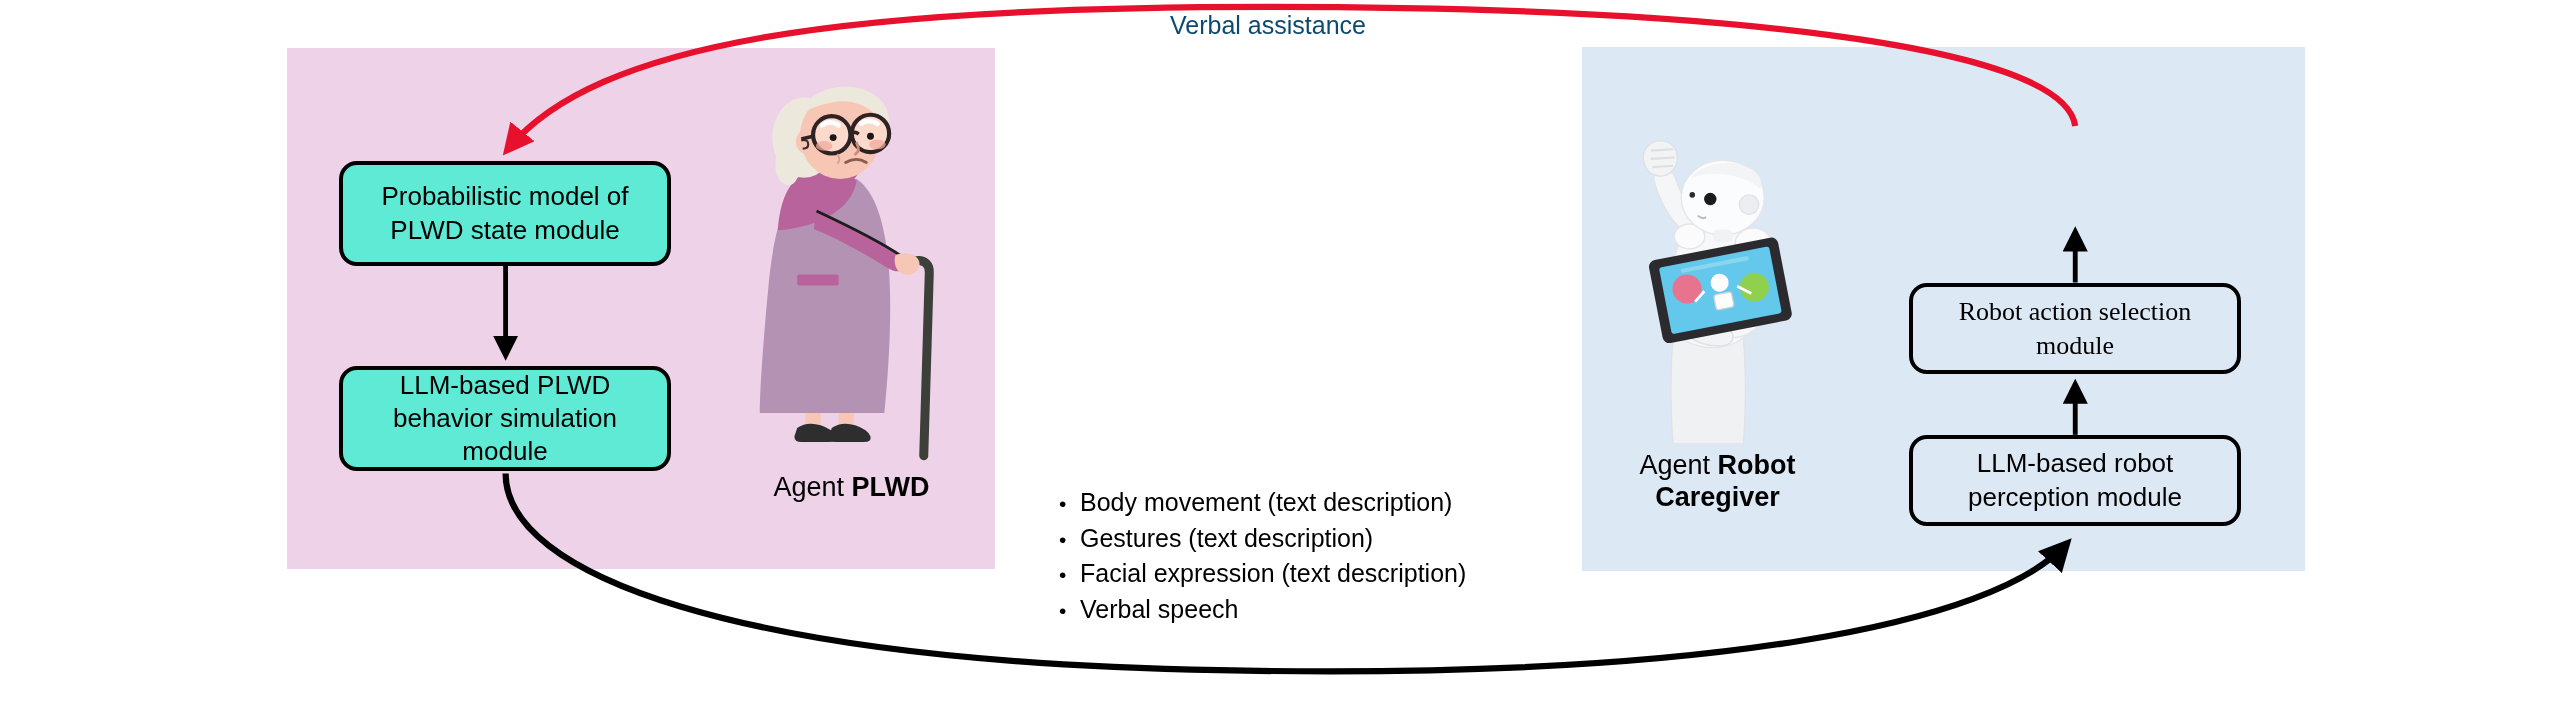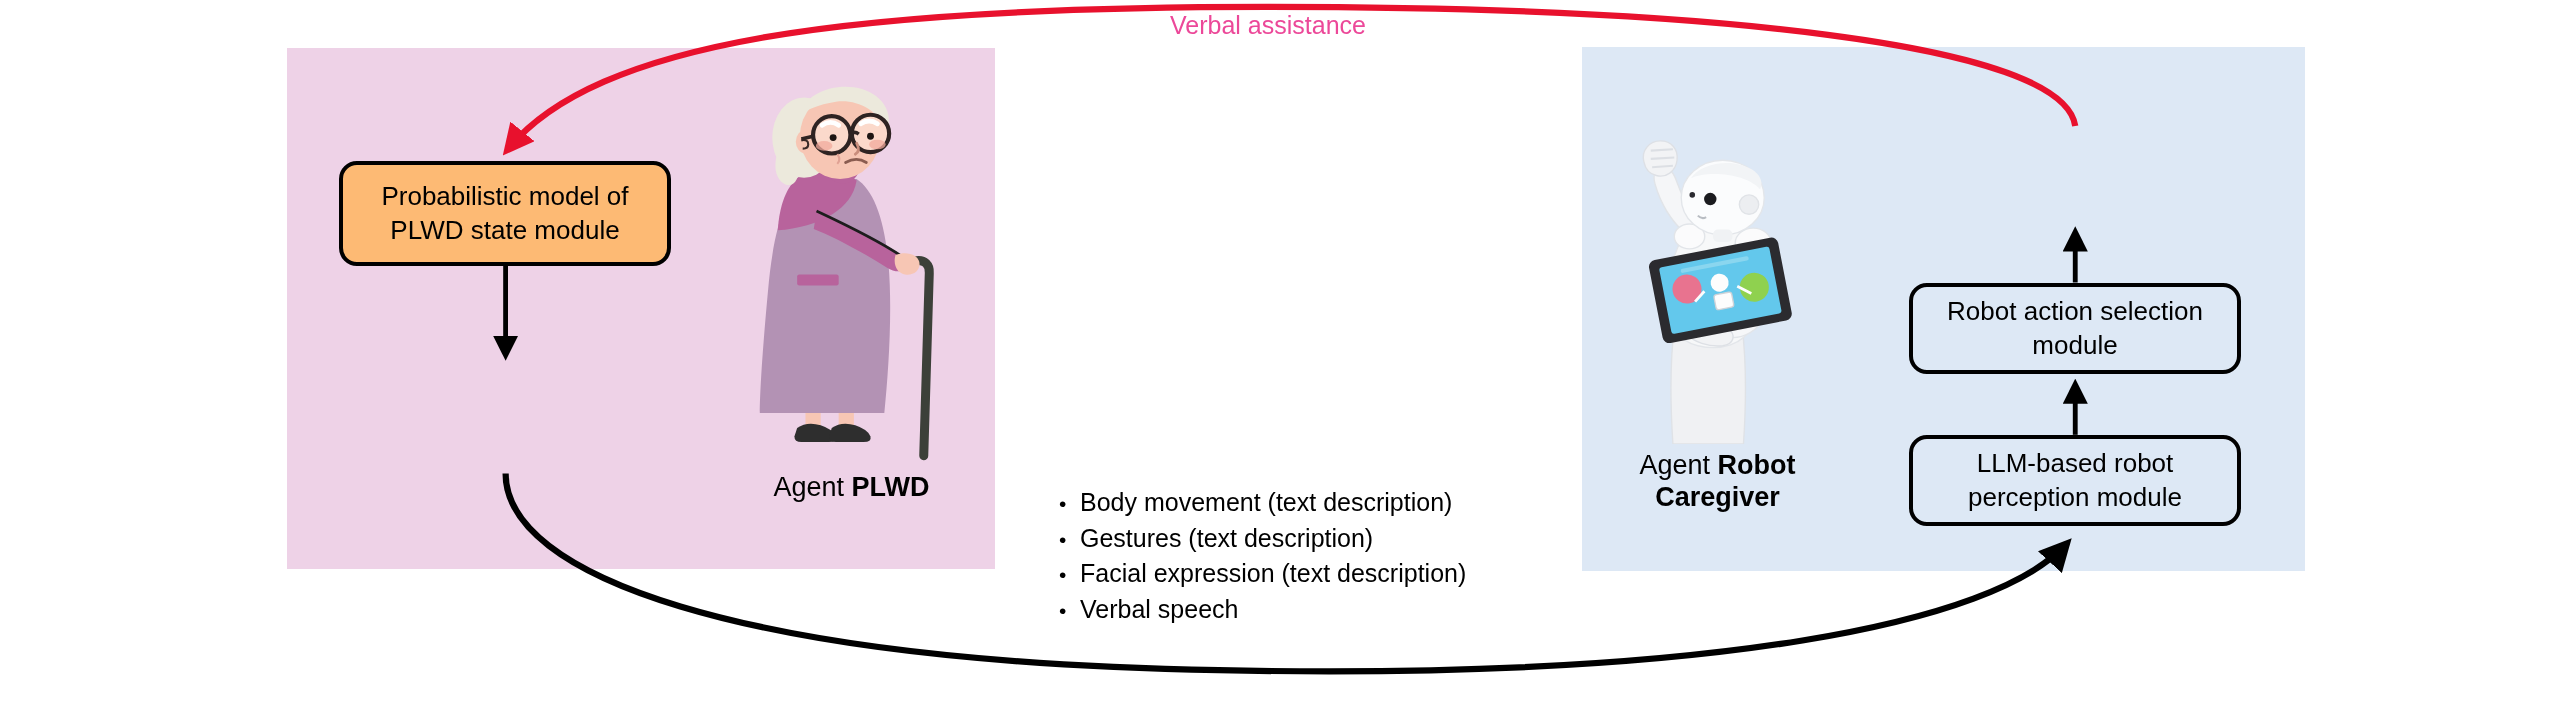--- a/index.html
+++ b/index.html
@@ -49,49 +49,49 @@
     display: flex;
     align-items: center;
     justify-content: center;
     text-align: center;
     color: #000000;
     font-size: 26px;
     line-height: 1.28;
     padding: 4.2px 9.7px;
     z-index: 6;
   }
-  .module-box.pink { background: #fdba74; }
+  .module-box.pink { background: #5eead4; }
   .module-box.blue { background: #dde8f5; }
 
   #box-prob      { left: 339px;  top: 161px; width: 332px;  height: 105px; }
   #box-llm-plwd  { left: 339px;  top: 366px; width: 332px;  height: 105px; }
 
   #box-exec      { left: 1909px; top: 130px; width: 332px;  height: 91px; }
-  #box-action    { left: 1909px; top: 283px; width: 332px;  height: 91px; }
+  #box-action    { left: 1909px; top: 283px; width: 332px;  height: 91px; font-family: Liberation Serif, serif; }
   #box-percept   { left: 1909px; top: 435px; width: 332px;  height: 91px; }
 
   
   .agent-label {
     position: absolute;
     font-size: 27px;
     color: #000000;
     text-align: center;
     line-height: 1.18;
     z-index: 7;
   }
   #label-plwd  { left: 734px; top: 472px; width: 235px; }
   #label-robot { left: 1593px; top: 450px; width: 249px; }
   .agent-label .strong { font-weight: bold; }
 
   #verbal-assistance {
     position: absolute;
     left: 1170px;
     top: 11px;
     font-size: 25px;
-    color: #ec4899;
+    color: #0c4a6e;
     white-space: nowrap;
     z-index: 8;
   }
 
   
   #modality-list {
     position: absolute;
     left: 1059px;
     top: 485px;
     z-index: 8;
@@ -167,20 +167,23 @@
 
     <path d="M 2997 182 C 2980 60 2450 10 1830 10 C 1220 10 860 60 733 216" fill="none" stroke="#e8112d" stroke-width="9" marker-end="url(#arrowRed)"></path>
 
     <path d="M 730 684 C 730 830 1060 955 1760 968 C 2480 982 2880 900 2984 786" fill="none" stroke="#000000" stroke-width="9" marker-end="url(#arrowBlack)"></path>
   </svg>
 
   <div class="module-box pink" id="box-prob">
     <span>Probabilistic model of PLWD state module</span>
   </div>
 
+  <div class="module-box pink" id="box-llm-plwd">
+    <span>LLM-based PLWD behavior simulation module</span>
+  </div>
 
 
   <div class="module-box blue" id="box-action">
     <span>Robot action selection module</span>
   </div>
 
   <div class="module-box blue" id="box-percept">
     <span>LLM-based robot perception module</span>
   </div>
 

